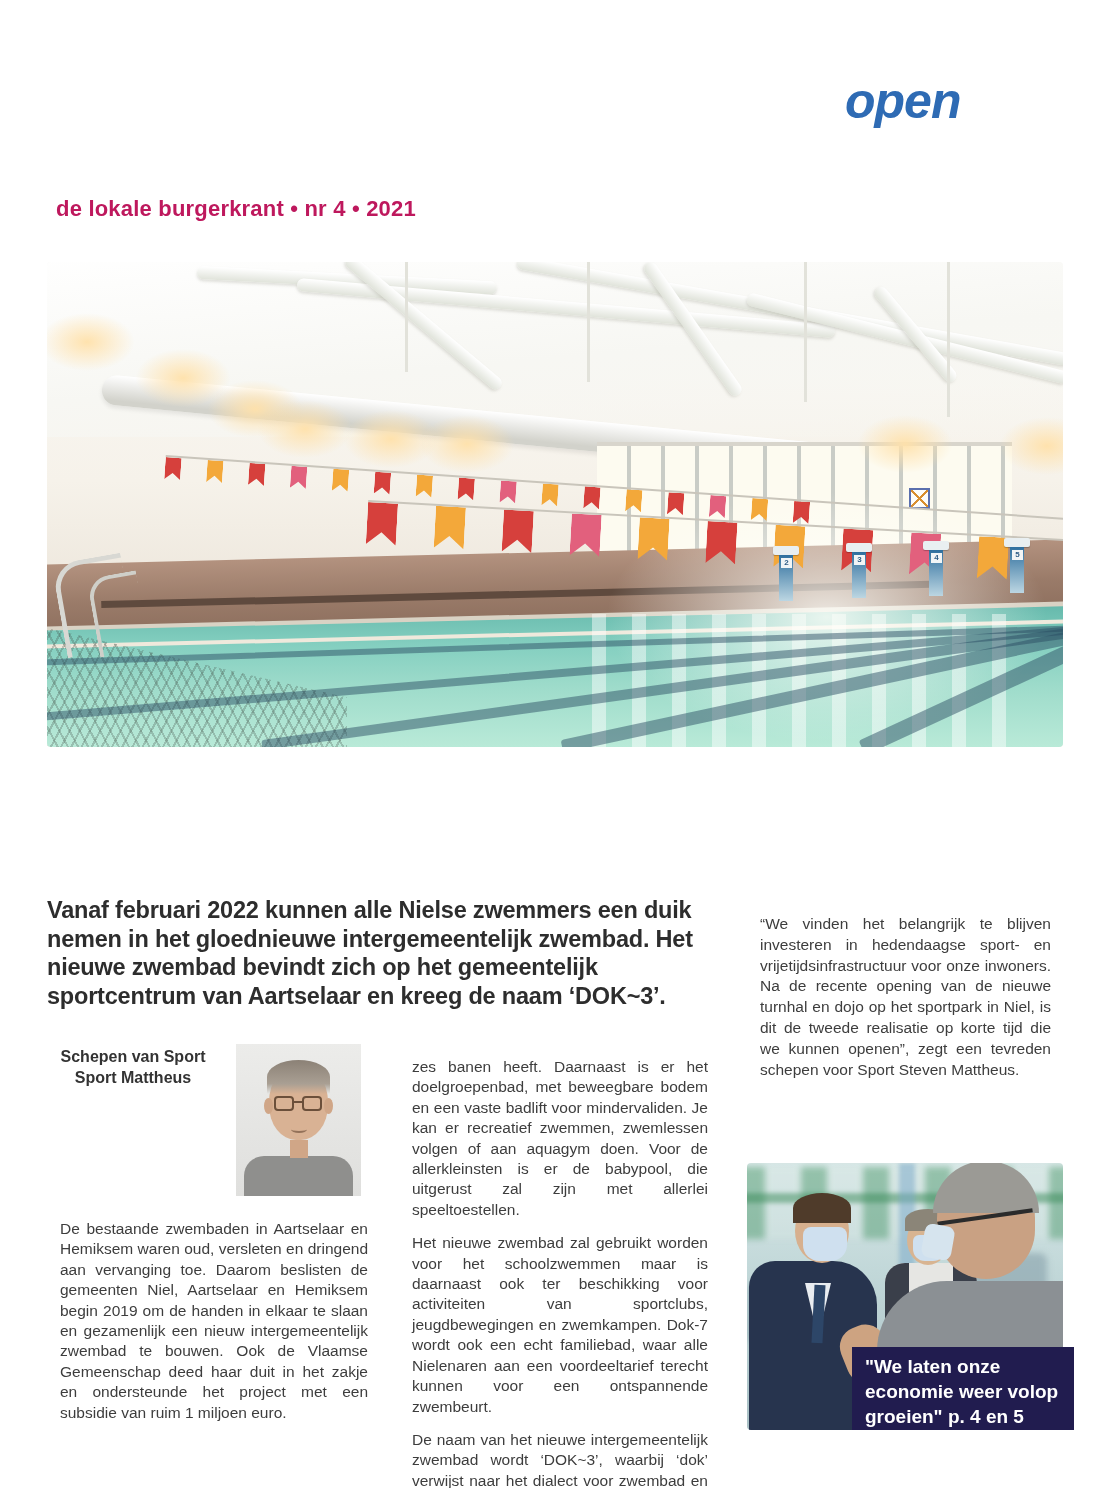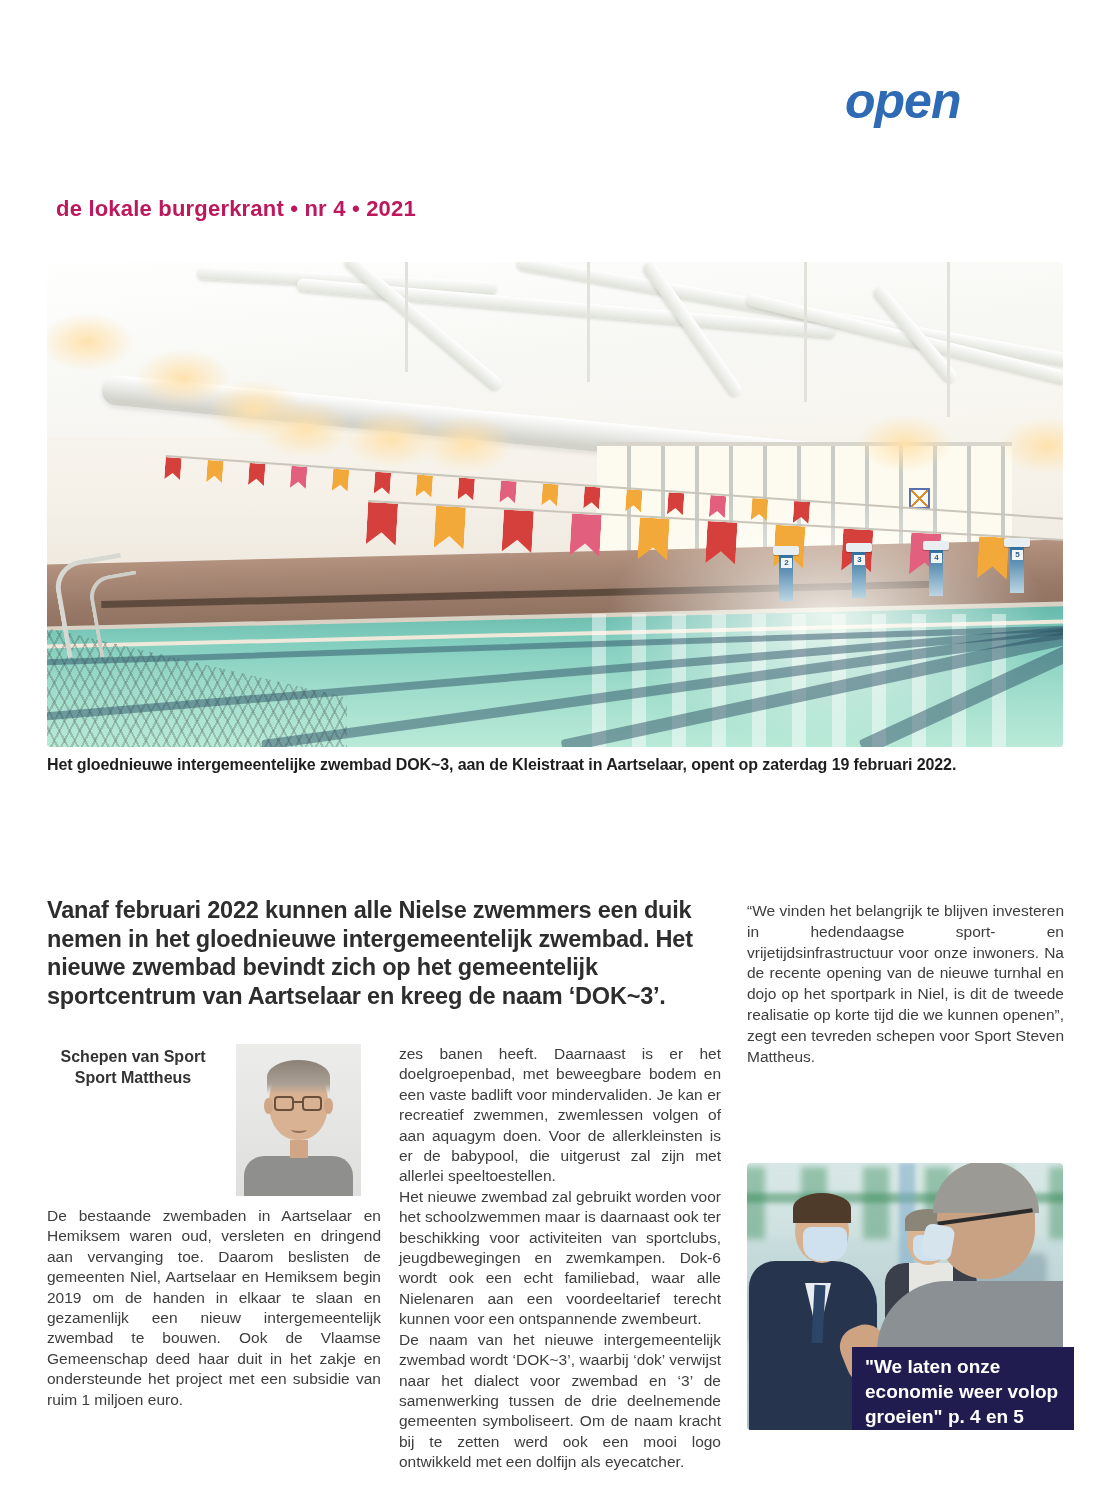--- a/index.html
+++ b/index.html
@@ -76,21 +76,21 @@
   
   .caption { position:absolute; left:47px; top:756px; width:1016px; font-size:16px; font-weight:700;
              color:#1e1e1e; letter-spacing:-.1px; }
   .headline { position:absolute; left:44px; top:790px; font-size:88px; line-height:96px; font-weight:800;
               letter-spacing:-4.5px; color:#3a68b2; white-space:nowrap; }
   .intro { position:absolute; left:47px; top:896px; width:676px; font-size:23.5px; line-height:28.5px;
            font-weight:700; color:#2d2d2d; letter-spacing:-.2px; }
 
   
   .bodytext { font-size:15.5px; line-height:20.4px; color:#3d3d3d; text-align:justify; }
-  .bodytext p { margin:0; }
+  .bodytext p { margin:13px; }
   .col-left  { position:absolute; left:47px;  top:1206px; width:334px; }
   .col-mid   { position:absolute; left:399px; top:1044px; width:322px; }
   .col-right { position:absolute; left:747px; top:901px;  width:317px; line-height:20.8px; }
 
   .schepen-label { position:absolute; left:50px; top:1046px; width:166px; text-align:center;
                    font-size:16px; line-height:21px; font-weight:700; color:#333; }
 
   
   #portrait { position:absolute; left:236px; top:1044px; width:125px; height:152px; overflow:hidden;
               background:linear-gradient(#ececea,#dfdfdd); }
@@ -242,21 +242,20 @@
         <div class="body"></div>
         <div class="plate">4</div>
       </div>
       <div class="pp-block" style="left: 957px; top: 276px;">
         <div class="top"></div>
         <div class="body"></div>
         <div class="plate">5</div>
       </div>
     </div>
 
-  <div class="caption">Het gloednieuwe intergemeentelijke zwembad DOK~3, aan de Kleistraat in Aartselaar, opent op zaterdag 19 februari 2022.</div>
   <div class="intro">Vanaf februari 2022 kunnen alle Nielse zwemmers een duik nemen in het gloednieuwe intergemeentelijk zwembad. Het nieuwe zwembad bevindt zich op het gemeentelijk sportcentrum van Aartselaar en kreeg de naam ‘DOK~3’.</div>
 
   <div class="schepen-label">
     <div>Schepen van Sport</div>
     <div>Sport Mattheus</div>
   </div>
   <div id="portrait">
     <div class="po-shoulders"></div>
     <div class="po-neck"></div>
     <div class="po-head"></div>
@@ -267,21 +266,21 @@
     <div class="po-glass" style="left:66px;"></div>
     <div class="po-bridge"></div>
     <div class="po-smile"></div>
   </div>
 
   <div class="bodytext col-left">
     <p>De bestaande zwembaden in Aartselaar en Hemiksem waren oud, versleten en dringend aan vervanging toe. Daarom beslisten de gemeenten Niel, Aartselaar en Hemiksem begin 2019 om de handen in elkaar te slaan en gezamenlijk een nieuw intergemeentelijk zwembad te bouwen. Ook de Vlaamse Gemeenschap deed haar duit in het zakje en ondersteunde het project met een subsidie van ruim 1 miljoen euro.</p>
   </div>
   <div class="bodytext col-mid">
     <p>zes banen heeft. Daarnaast is er het doelgroepenbad, met beweegbare bodem en een vaste badlift voor mindervaliden. Je kan er recreatief zwemmen, zwemlessen volgen of aan aquagym doen. Voor de allerkleinsten is er de babypool, die uitgerust zal zijn met allerlei speeltoestellen.</p>
-    <p>Het nieuwe zwembad zal gebruikt worden voor het schoolzwemmen maar is daarnaast ook ter beschikking voor activiteiten van sportclubs, jeugdbewegingen en zwemkampen. Dok-6 wordt ook een echt familiebad, waar alle Nielenaren aan een voordeeltarief terecht kunnen voor een ontspannende zwembeurt.</p>
+    <p>Het nieuwe zwembad zal gebruikt worden voor het schoolzwemmen maar is daarnaast ook ter beschikking voor activiteiten van sportclubs, jeugdbewegingen en zwemkampen. Dok-7 wordt ook een echt familiebad, waar alle Nielenaren aan een voordeeltarief terecht kunnen voor een ontspannende zwembeurt.</p>
     <p>De naam van het nieuwe intergemeentelijk zwembad wordt ‘DOK~3’, waarbij ‘dok’ verwijst naar het dialect voor zwembad en ‘3’ de samenwerking tussen de drie deelnemende gemeenten symboliseert. Om de naam kracht bij te zetten werd ook een mooi logo ontwikkeld met een dolfijn als eyecatcher.</p>
   </div>
   <div class="bodytext col-right">
     <p>“We vinden het belangrijk te blijven investeren in hedendaagse sport- en vrijetijdsinfrastructuur voor onze inwoners. Na de recente opening van de nieuwe turnhal en dojo op het sportpark in Niel, is dit de tweede realisatie op korte tijd die we kunnen openen”, zegt een tevreden schepen voor Sport Steven Mattheus.</p>
   </div>
 
   <div id="factory">
     <div class="fa-beams"></div>
     <div class="fa-beam-h"></div>
     <div class="fa-col"></div>

